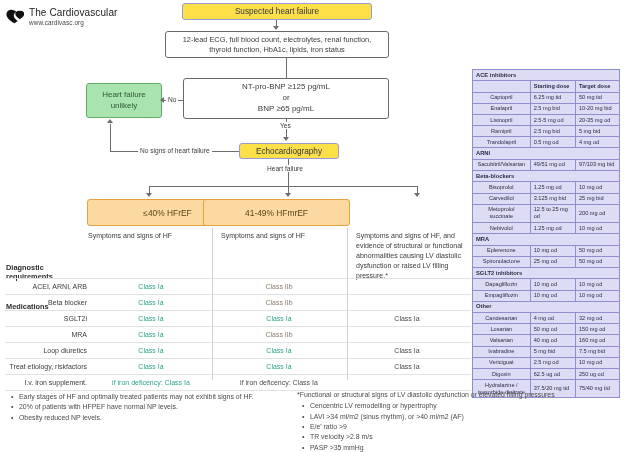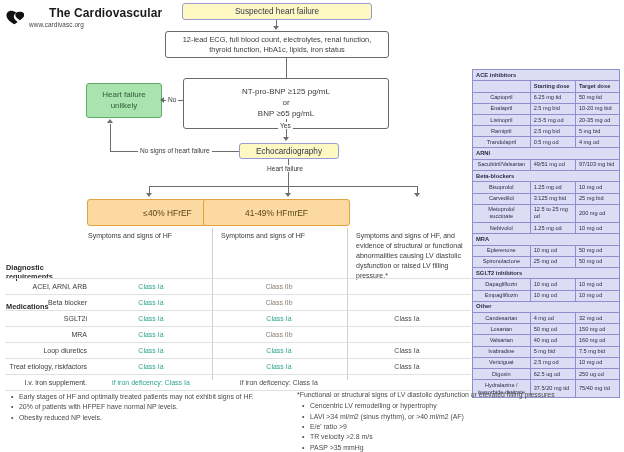--- a/index.html
+++ b/index.html
@@ -10,34 +10,34 @@
     color:#3b3b3b;
     overflow:hidden;
     position:relative;
   }
   .stage{position:absolute;left:0;top:0;width:624px;height:452px;}
 
   
   .brand{position:absolute;left:6px;top:7px;display:flex;align-items:center;gap:5px;}
   .brand-logo{width:18px;height:15px;flex:0 0 auto;}
   .brand-txt{line-height:1.15;}
-  .brand-name{font-size:12px;font-weight:bold;color:#1b1b1b;letter-spacing:.1px;margin-left:20px;}
+  .brand-name{font-size:10px;font-weight:normal;color:#1b1b1b;letter-spacing:.1px;}
   .brand-url{font-size:6.4px;color:#444;letter-spacing:.1px;}
 
   
   .box{position:absolute;box-sizing:border-box;display:flex;align-items:center;
        justify-content:center;text-align:center;border-radius:3px;}
-  .box-lav{background:#fef9c3;border:1px solid #9a9ad6;color:#33334d;}
+  .box-lav{background:#fde047;border:1px solid #9a9ad6;color:#33334d;}
   .box-wht{background:#ffffff;border:1px solid #6a6a6a;color:#3b3b3b;}
   .box-grn{background:#a9e3ae;border:1px solid #5fae6b;color:#2f5a36;}
   .box-org{background:#fcd9a0;border:1px solid #e2a23f;color:#5b4516;}
 
   #suspected{left:182px;top:3px;width:190px;height:17px;font-size:8.2px;}
   #workup{left:165px;top:31px;width:224px;height:27px;font-size:7.4px;line-height:1.35;padding:8px 5px;}
-  #bnp{left:183px;top:78px;width:206px;height:51px;font-size:8px;line-height:1.35;}
+  #bnp{left:183px;top:78px;width:206px;height:41px;font-size:8px;line-height:1.35;}
   #hfunlikely{left:86px;top:83px;width:76px;height:35px;font-size:8px;line-height:1.35;}
   #echo{left:239px;top:143px;width:100px;height:16px;font-size:8.2px;}
   #hfref{left:87px;top:199px;width:125px;height:27px;font-size:8.4px;padding-left:36px;}
   #hfmref{left:203px;top:199px;width:147px;height:27px;font-size:8.4px;}
   #hfpef{left:355px;top:199px;width:125px;height:27px;font-size:8.4px;}
 
   
   .ln{position:absolute;background:#6d6d6d;}
   .lnv{width:1px;}
   .lnh{height:1px;}

